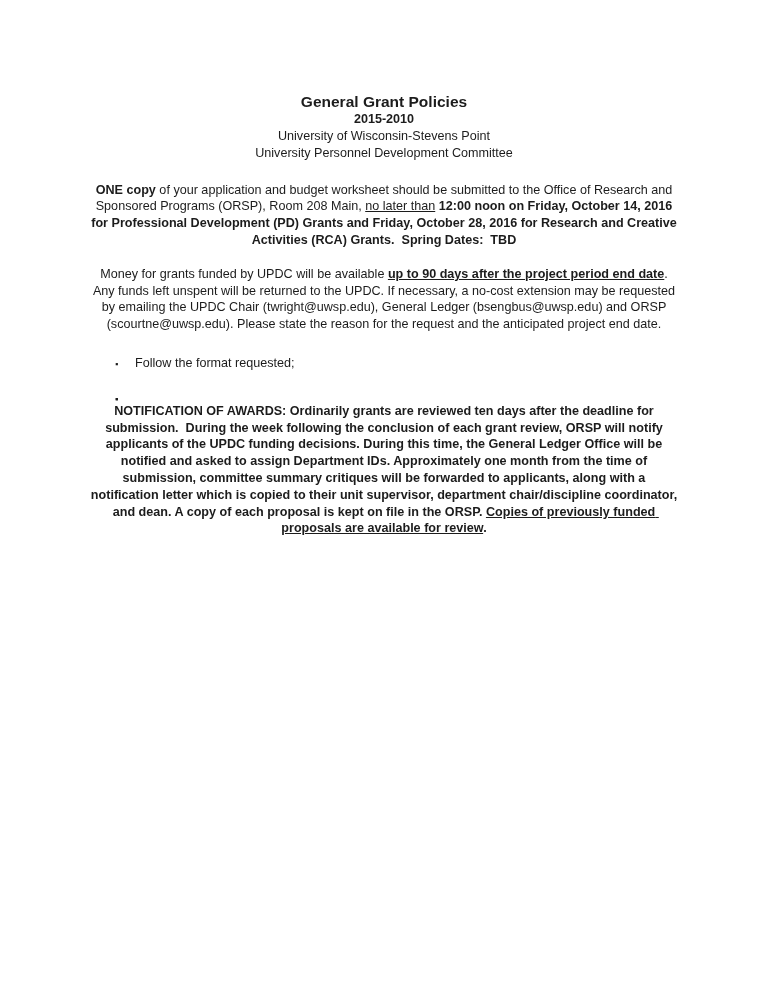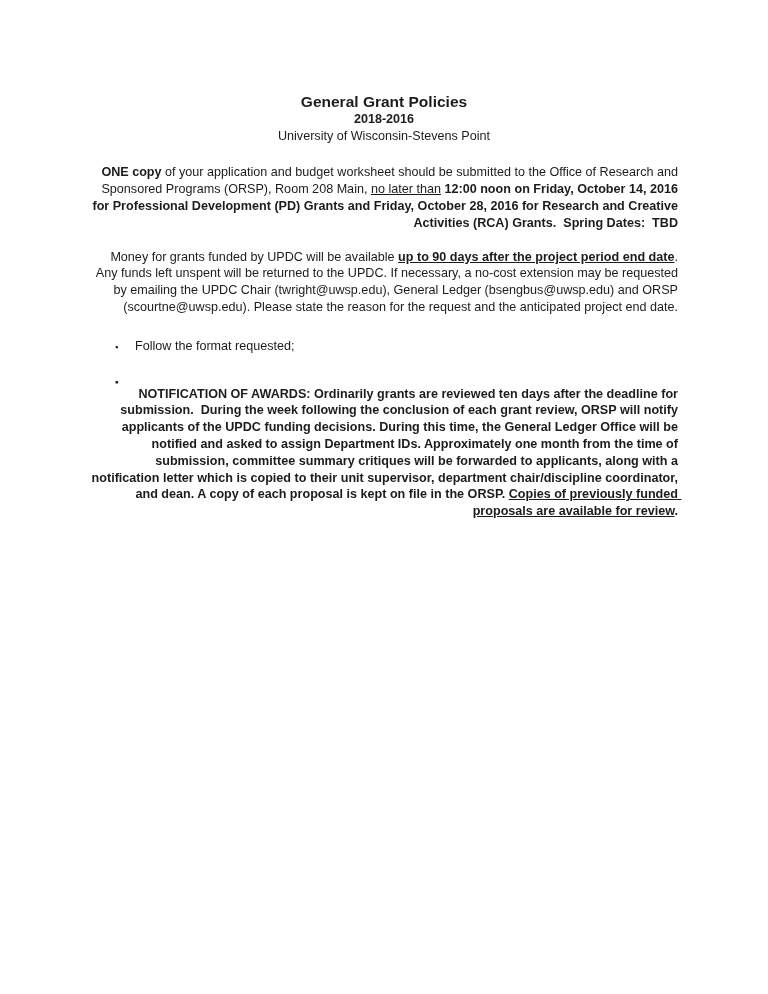--- a/index.html
+++ b/index.html
@@ -22,21 +22,21 @@
     font-weight: bold;
     line-height: 19px;
     margin: 0;
   }
   .hline { line-height: 17.2px; }
   .b { font-weight: bold; }
   .u { text-decoration: underline; }
   .para {
     margin: 0 0 17px 0;
     white-space: pre-wrap;
-    text-align: right;
+    text-align: center;
   }
   .bullets {
     list-style: none;
     margin: 22px 0 0 0;
     padding: 0;
   }
   .bullets li {
     position: relative;
     padding-left: 45px;
     margin-bottom: 18px;
@@ -57,22 +57,23 @@
     font-size: 12.6px;
   }
 </style>
 </head>
 <body>
 
 <div class="page">
 
   <header class="doc-header">
     <h1 class="doc-title">General Grant Policies</h1>
-    <div class="hline b">2018-2016</div>
+    <div class="hline b">2015-2010</div>
     <div class="hline">University of Wisconsin-Stevens Point</div>
+    <div class="hline">University Personnel Development Committee</div>
   </header>
 
   <p class="para"><span class="b">ONE copy</span><span> of your application and budget worksheet should be submitted to the Office of Research and Sponsored Programs (ORSP), Room 208 Main, </span><span class="u">no later than</span><span> </span><span class="b">12:00 noon on Friday, October 14, 2016 for Professional Development (PD) Grants and Friday, October 28, 2016 for Research and Creative Activities (RCA) Grants.  Spring Dates:  TBD</span></p>
 
   <p class="para"><span>Money for grants funded by UPDC will be available </span><span class="b u">up to 90 days after the project period end date</span><span>. Any funds left unspent will be returned to the UPDC. If necessary, a no-cost extension may be requested by emailing the UPDC Chair (twright@uwsp.edu), General Ledger (bsengbus@uwsp.edu) and ORSP (scourtne@uwsp.edu). Please state the reason for the request and the anticipated project end date.</span></p>
 
 
 
   <ul class="bullets">
     <li>

